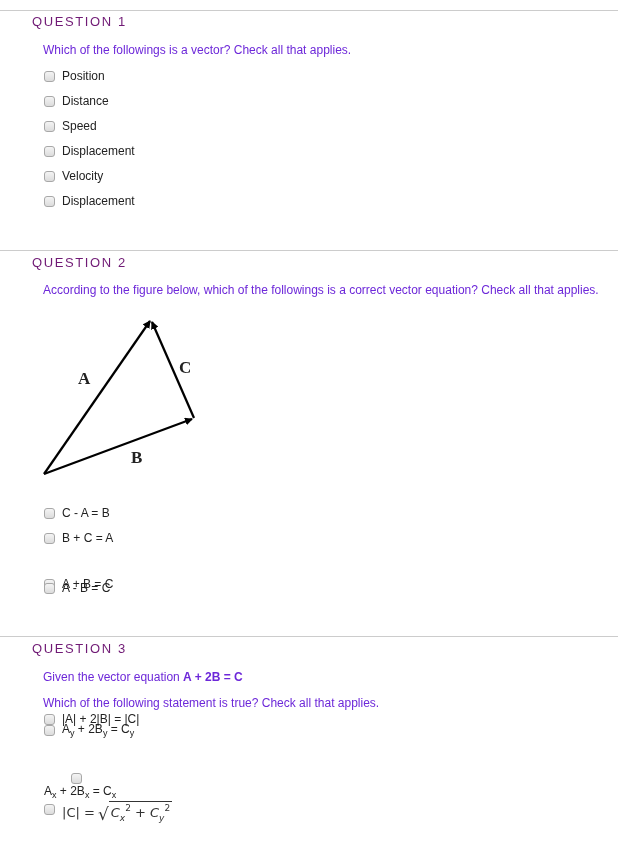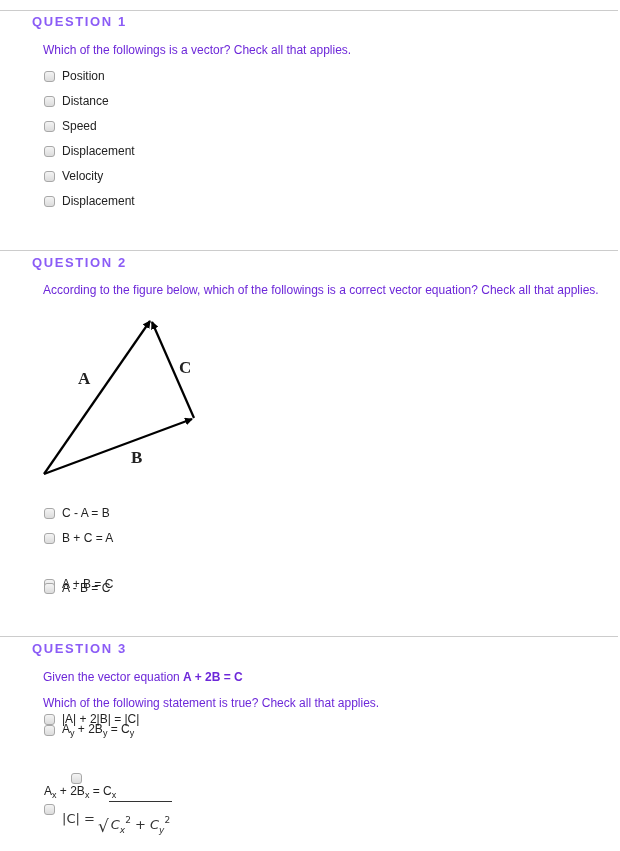--- a/index.html
+++ b/index.html
@@ -1,30 +1,30 @@
 <!DOCTYPE html>
 <html><head>
 <meta charset="utf-8">
 <style>
   html, body { margin: 0; padding: 0; background: #ffffff; }
   body { width: 620px; height: 851px; position: relative; overflow: hidden;
          font-family: "Liberation Sans", sans-serif; color: #222; }
   .divider { position: absolute; left: 0; width: 618px; height: 1px; background: #cccccc; }
   .q-title { position: absolute; left: 32px; font-family: "Liberation Sans", sans-serif;
-             font-weight: bold; font-size: 13px; letter-spacing: 1.6px; color: #8b5cf6; }
+             font-weight: normal; font-size: 13px; letter-spacing: 1.6px; color: #701a75; }
   .q-text { position: absolute; left: 43px; font-size: 12px; color: #6d28d9; white-space: nowrap; }
   .opt { position: absolute; left: 44px; display: flex; align-items: center; font-size: 12px; color: #222; white-space: nowrap; }
   .cb { width: 11px; height: 11px; border: 1px solid #a8a8a8; border-radius: 3px;
         background: linear-gradient(#f4f4f4, #dcdcdc); margin-right: 7px; box-sizing: border-box; flex: none; }
   .opt-label { display: inline-block; }
   sub { font-size: 9px; vertical-align: -3px; }
   .math { font-family: "DejaVu Sans", sans-serif; font-size: 13px; color:#333; display: inline-flex; align-items: center; }
   .math i { font-style: italic; }
   .sqrt { display: inline-flex; align-items: flex-end; margin-left: 3px; }
-  .radicand { border-top: 1px solid #333; padding: 13px 2px 0 2px; }
+  .radicand { border-top: 1px solid #333; padding: 1px 2px 0 2px; }
   .sup { font-size: 9px; vertical-align: 6px; }
   .msub { font-size: 9px; vertical-align: -4px; }
   .fig { position: absolute; left: 30px; top: 312px; width: 190px; height: 170px; }
   .fig-label { font-family: "Liberation Serif", serif; font-weight: bold; font-size: 17px; }
 </style>
 </head>
 <body>
 
 <div class="divider" style="top:10px;"></div>
 <div class="q-title" style="top:14px;">QUESTION 1</div>

